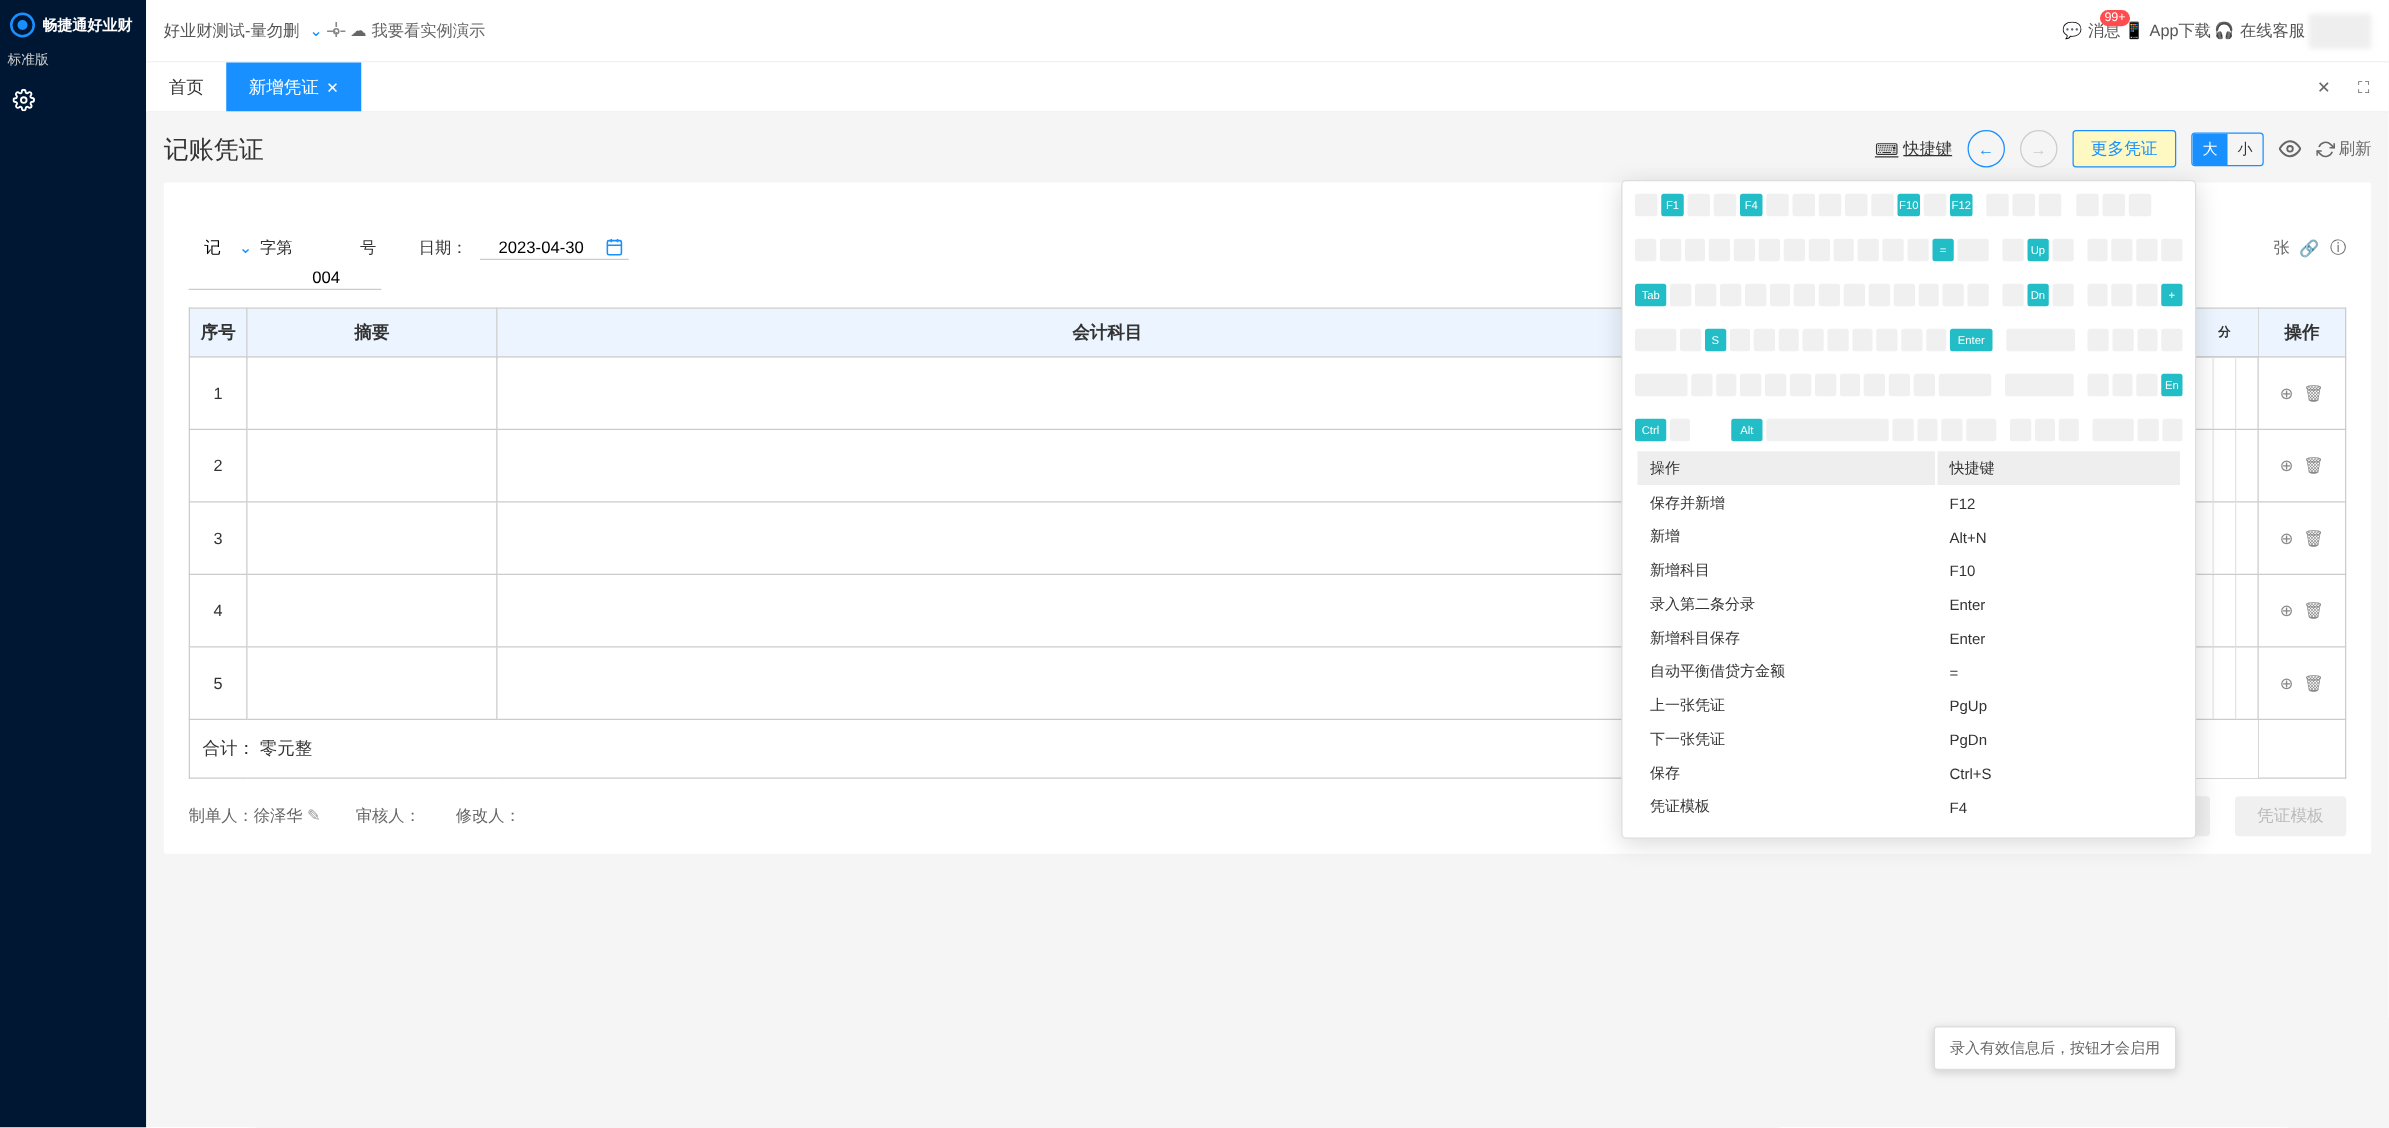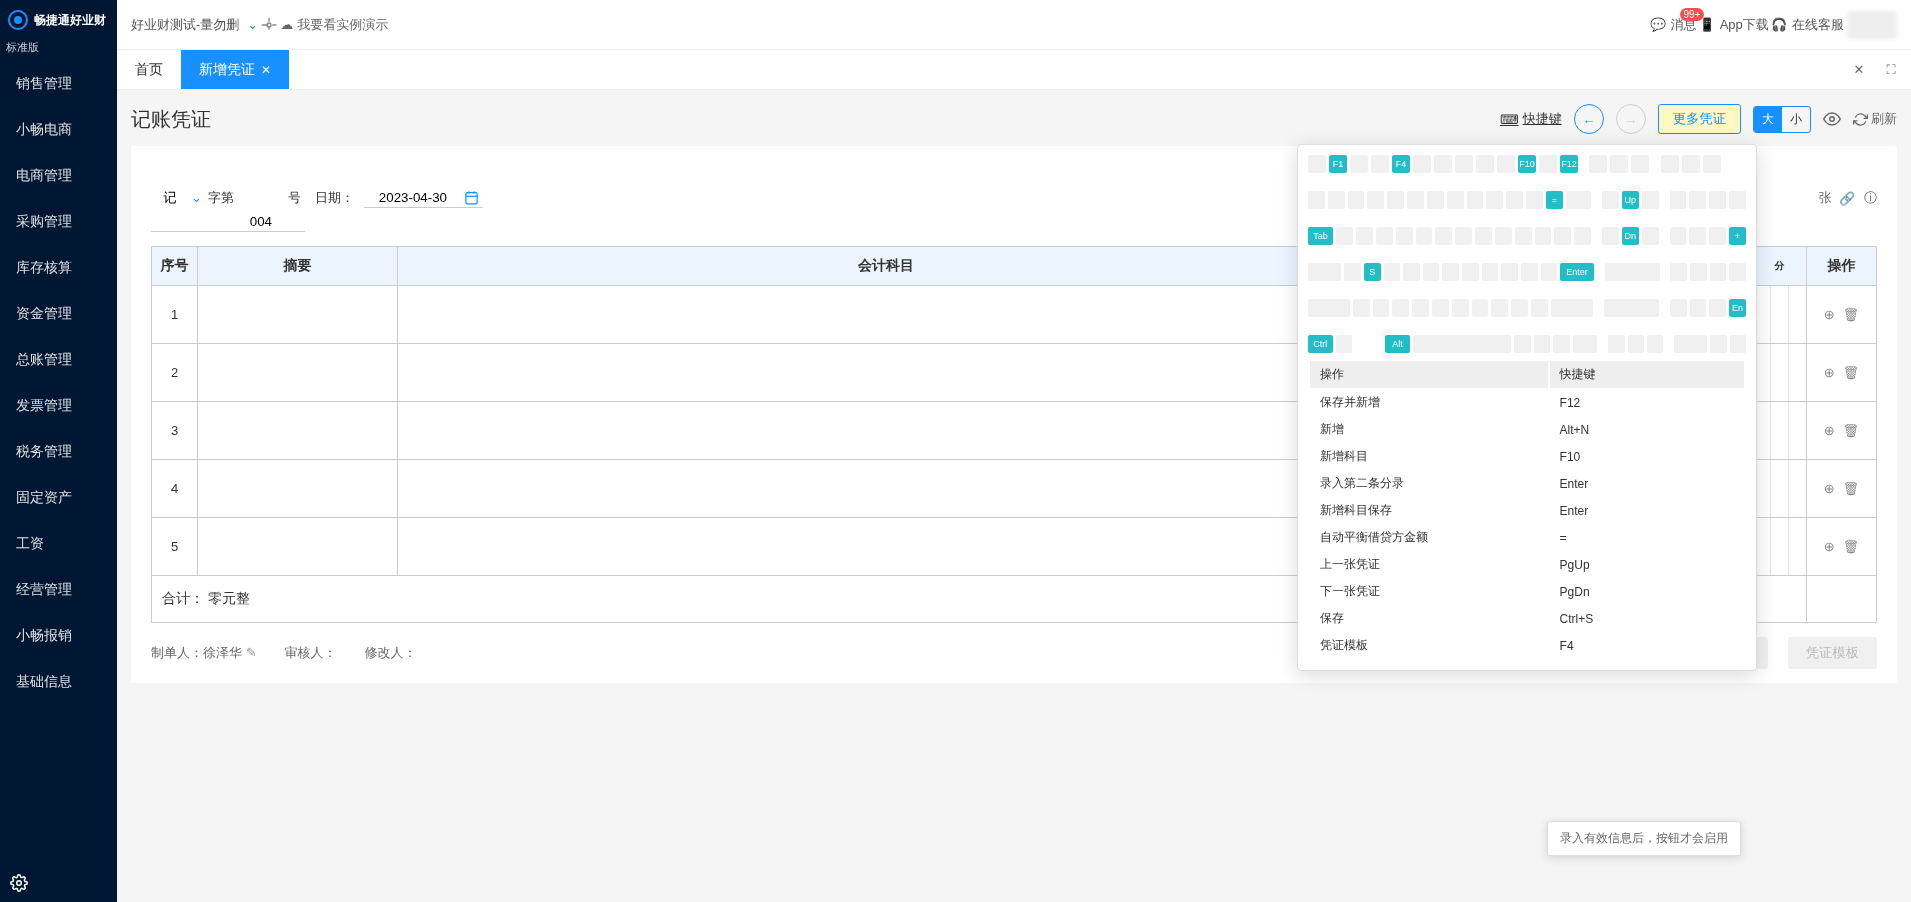--- a/index.html
+++ b/index.html
@@ -119,36 +119,20 @@
     <div class="logo-area">
       <span>
         <svg class="logo-icon" viewBox="0 0 24 24" fill="none" stroke="currentColor" stroke-width="2">
             <circle cx="12" cy="12" r="9"></circle>
             <circle cx="12" cy="12" r="3" fill="currentColor"></circle>
           </svg>
       </span>
       <span class="logo-text">畅捷通好业财</span>
     </div>
     <div class="version-tag">标准版</div>
-    <nav class="side-nav" id="side-nav">
-        <div class="side-item">销售管理</div>
-        <div class="side-item">小畅电商</div>
-        <div class="side-item">电商管理</div>
-        <div class="side-item">采购管理</div>
-        <div class="side-item">库存核算</div>
-        <div class="side-item">资金管理</div>
-        <div class="side-item">总账管理</div>
-        <div class="side-item">发票管理</div>
-        <div class="side-item">税务管理</div>
-        <div class="side-item">固定资产</div>
-        <div class="side-item">工资</div>
-        <div class="side-item">经营管理</div>
-        <div class="side-item">小畅报销</div>
-        <div class="side-item">基础信息</div>
-      </nav>
     <div class="side-gear">
       <svg width="18" height="18" viewBox="0 0 24 24" fill="none" stroke="#fff" stroke-width="2">
           <circle cx="12" cy="12" r="3"></circle>
           <path d="M19.4 15a1.65 1.65 0 0 0 .33 1.82l.06.06a2 2 0 1 1-2.83 2.83l-.06-.06a1.65 1.65 0 0 0-1.82-.33 1.65 1.65 0 0 0-1 1.51V21a2 2 0 1 1-4 0v-.09a1.65 1.65 0 0 0-1-1.51 1.65 1.65 0 0 0-1.82.33l-.06.06a2 2 0 1 1-2.83-2.83l.06-.06a1.65 1.65 0 0 0 .33-1.82 1.65 1.65 0 0 0-1.51-1H3a2 2 0 1 1 0-4h.09a1.65 1.65 0 0 0 1.51-1 1.65 1.65 0 0 0-.33-1.82l-.06-.06a2 2 0 1 1 2.83-2.83l.06.06a1.65 1.65 0 0 0 1.82.33h0a1.65 1.65 0 0 0 1-1.51V3a2 2 0 1 1 4 0v.09a1.65 1.65 0 0 0 1 1.51 1.65 1.65 0 0 0 1.82-.33l.06-.06a2 2 0 1 1 2.83 2.83l-.06.06a1.65 1.65 0 0 0-.33 1.82v0a1.65 1.65 0 0 0 1.51 1H21a2 2 0 1 1 0 4h-.09a1.65 1.65 0 0 0-1.51 1z"></path>
         </svg>
     </div>
   </aside>
 
   <div class="main">
 
@@ -425,21 +409,21 @@
 
       <div class="voucher">
         <div class="voucher-head">
           <div class="vh-inline">
             <input class="vh-input w30" value="记" style="">
             <span class="chev-blue">⌄</span>
             <span>字第</span>
             <input class="vh-input w40" value="004" style="">
             <span>号</span>
           </div>
-          <span style="">日期：</span>
+          <span style="margin-left:20px;">日期：</span>
           <div class="vh-inline">
             <input class="vh-input w90" value="2023-04-30" style="">
             <span class="cal-icon">
               <svg width="15" height="15" viewBox="0 0 24 24" fill="none" stroke="currentColor" stroke-width="2">
                   <rect x="3" y="4" width="18" height="18" rx="2"></rect>
                   <line x1="16" y1="2" x2="16" y2="6"></line>
                   <line x1="8" y1="2" x2="8" y2="6"></line>
                   <line x1="3" y1="10" x2="21" y2="10"></line>
                 </svg>
             </span>

